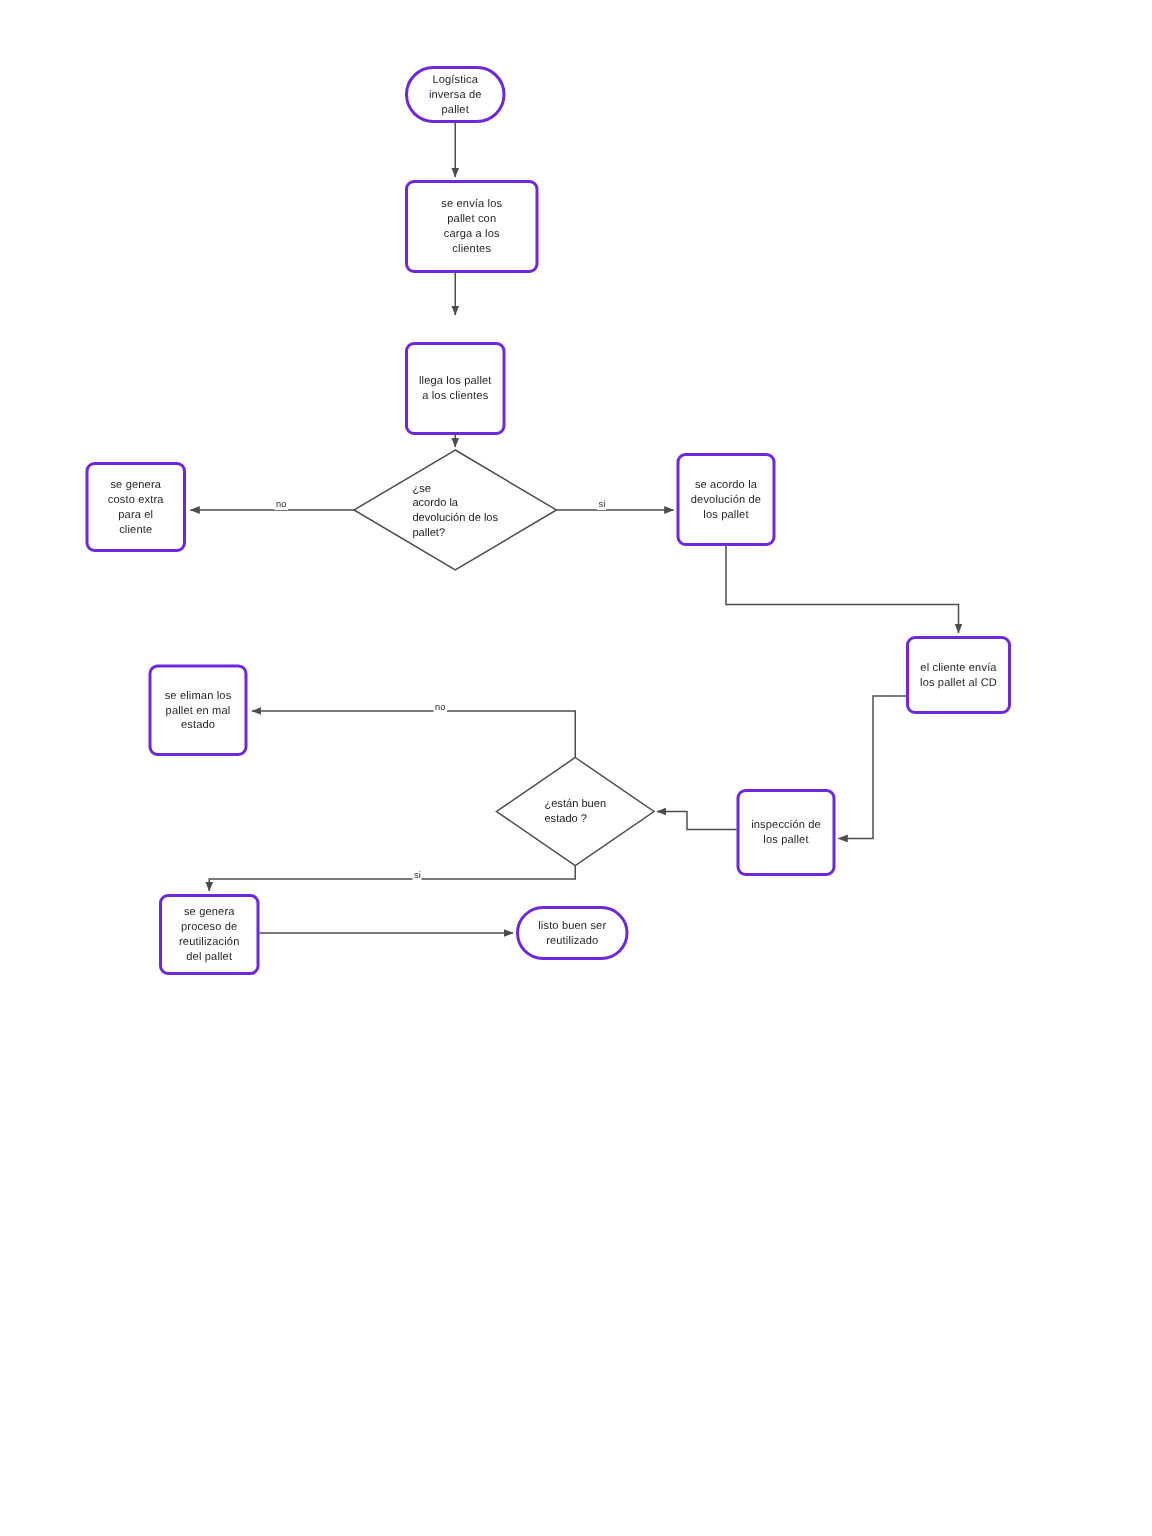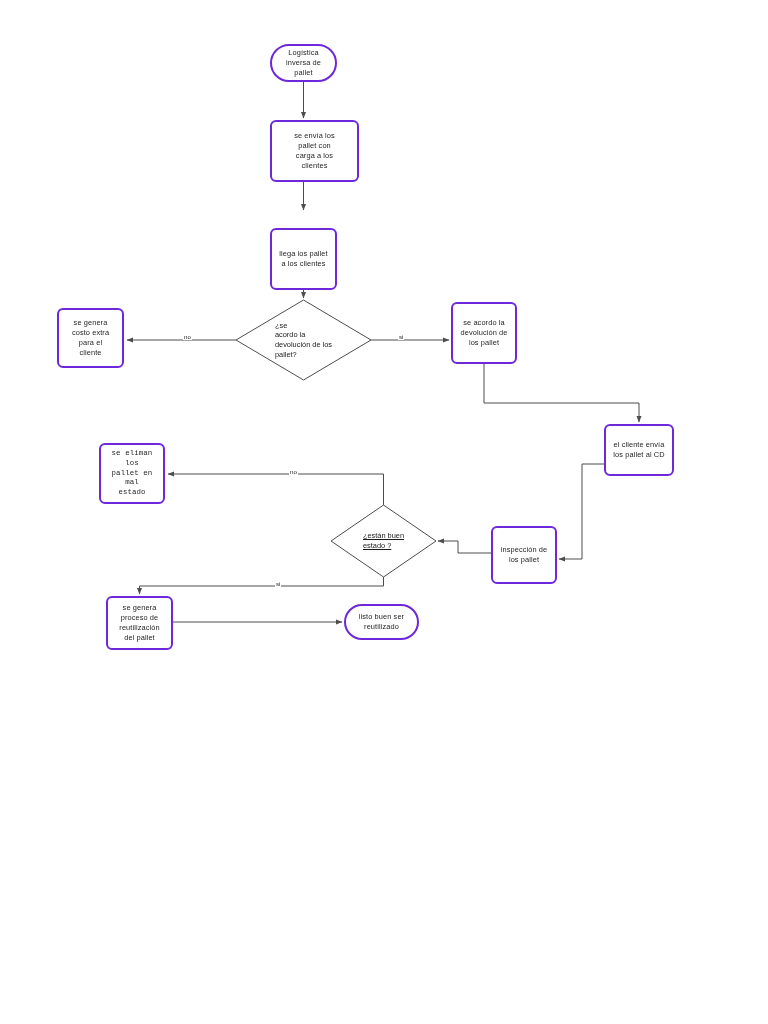--- a/index.html
+++ b/index.html
@@ -148,24 +148,24 @@
 los pallet al CD</span>
       </div>
       <div class="node process" style="left: 491px; top: 526px; width: 66px; height: 58px; font-size: 7.4px;">
         <span class="txt">inspección de
 los pallet</span>
       </div>
       <div class="diamond-wrap" style="left: 331px; top: 505px; width: 105px; height: 72px;">
         <svg width="105" height="72" viewBox="0 0 105 72">
           <polygon points="52.5,0 105,36 52.5,72 0,36" fill="#ffffff" stroke="#4d4d4d" stroke-width="1"></polygon>
         </svg>
-        <div class="diamond-label" style="font-size: 7.4px; text-decoration: underline;">¿están buen
+        <div class="diamond-label" style="font-size: 7.4px;">¿están buen
 estado ?</div>
       </div>
-      <div class="node process" style="left: 99px; top: 443px; width: 66px; height: 61px; font-size: 7.4px; font-family: Liberation Mono, monospace;">
+      <div class="node process" style="left: 99px; top: 443px; width: 66px; height: 61px; font-size: 7.4px;">
         <span class="txt">se eliman los
 pallet en mal
 estado</span>
       </div>
       <div class="node process" style="left: 106px; top: 596px; width: 67px; height: 54px; font-size: 7.4px;">
         <span class="txt">se genera
 proceso de
 reutilización
 del pallet</span>
       </div>

